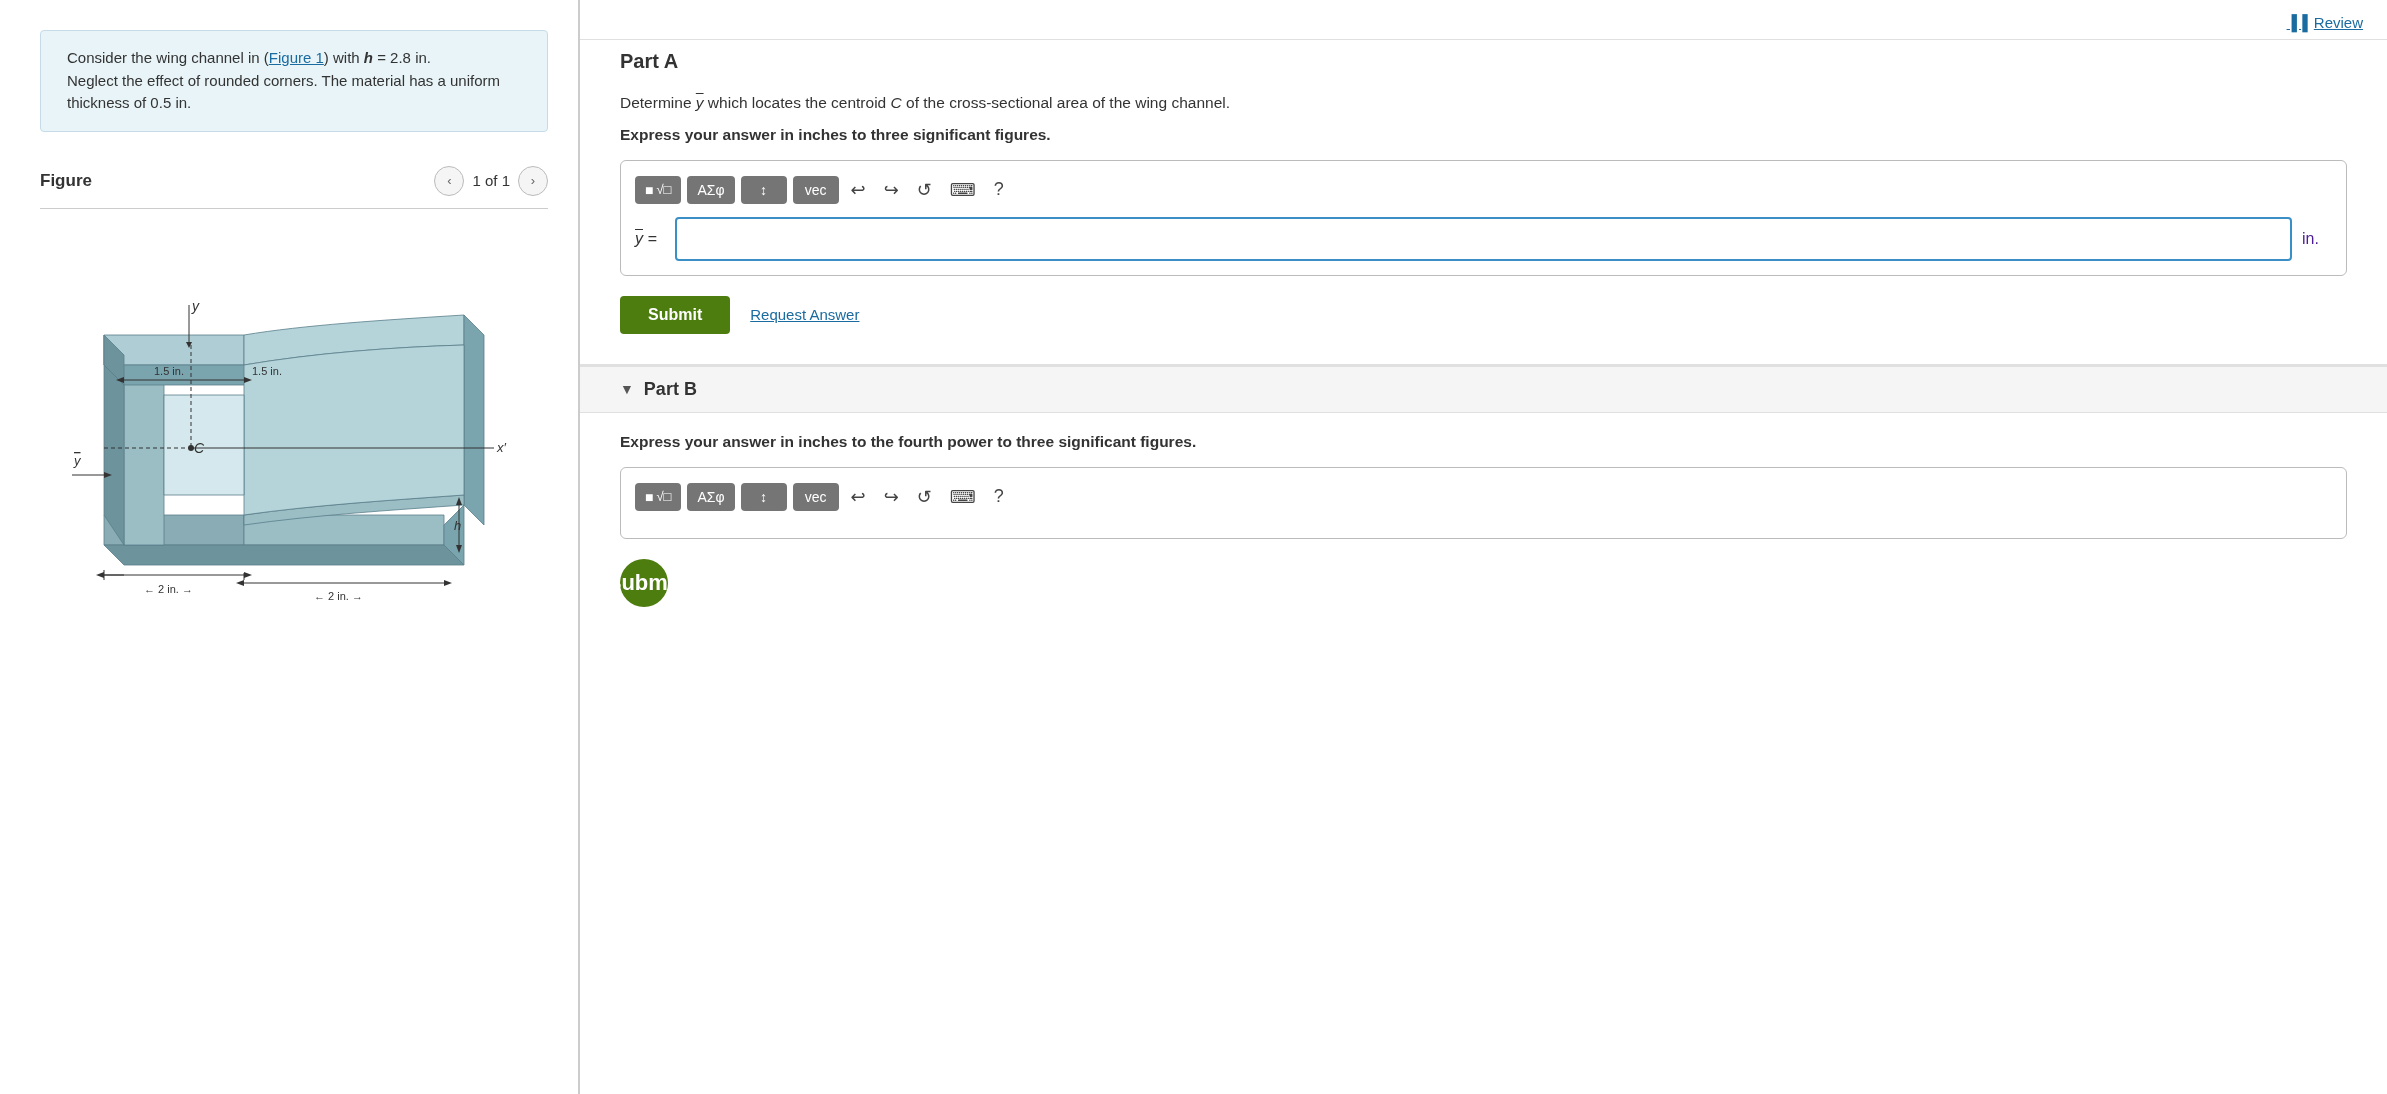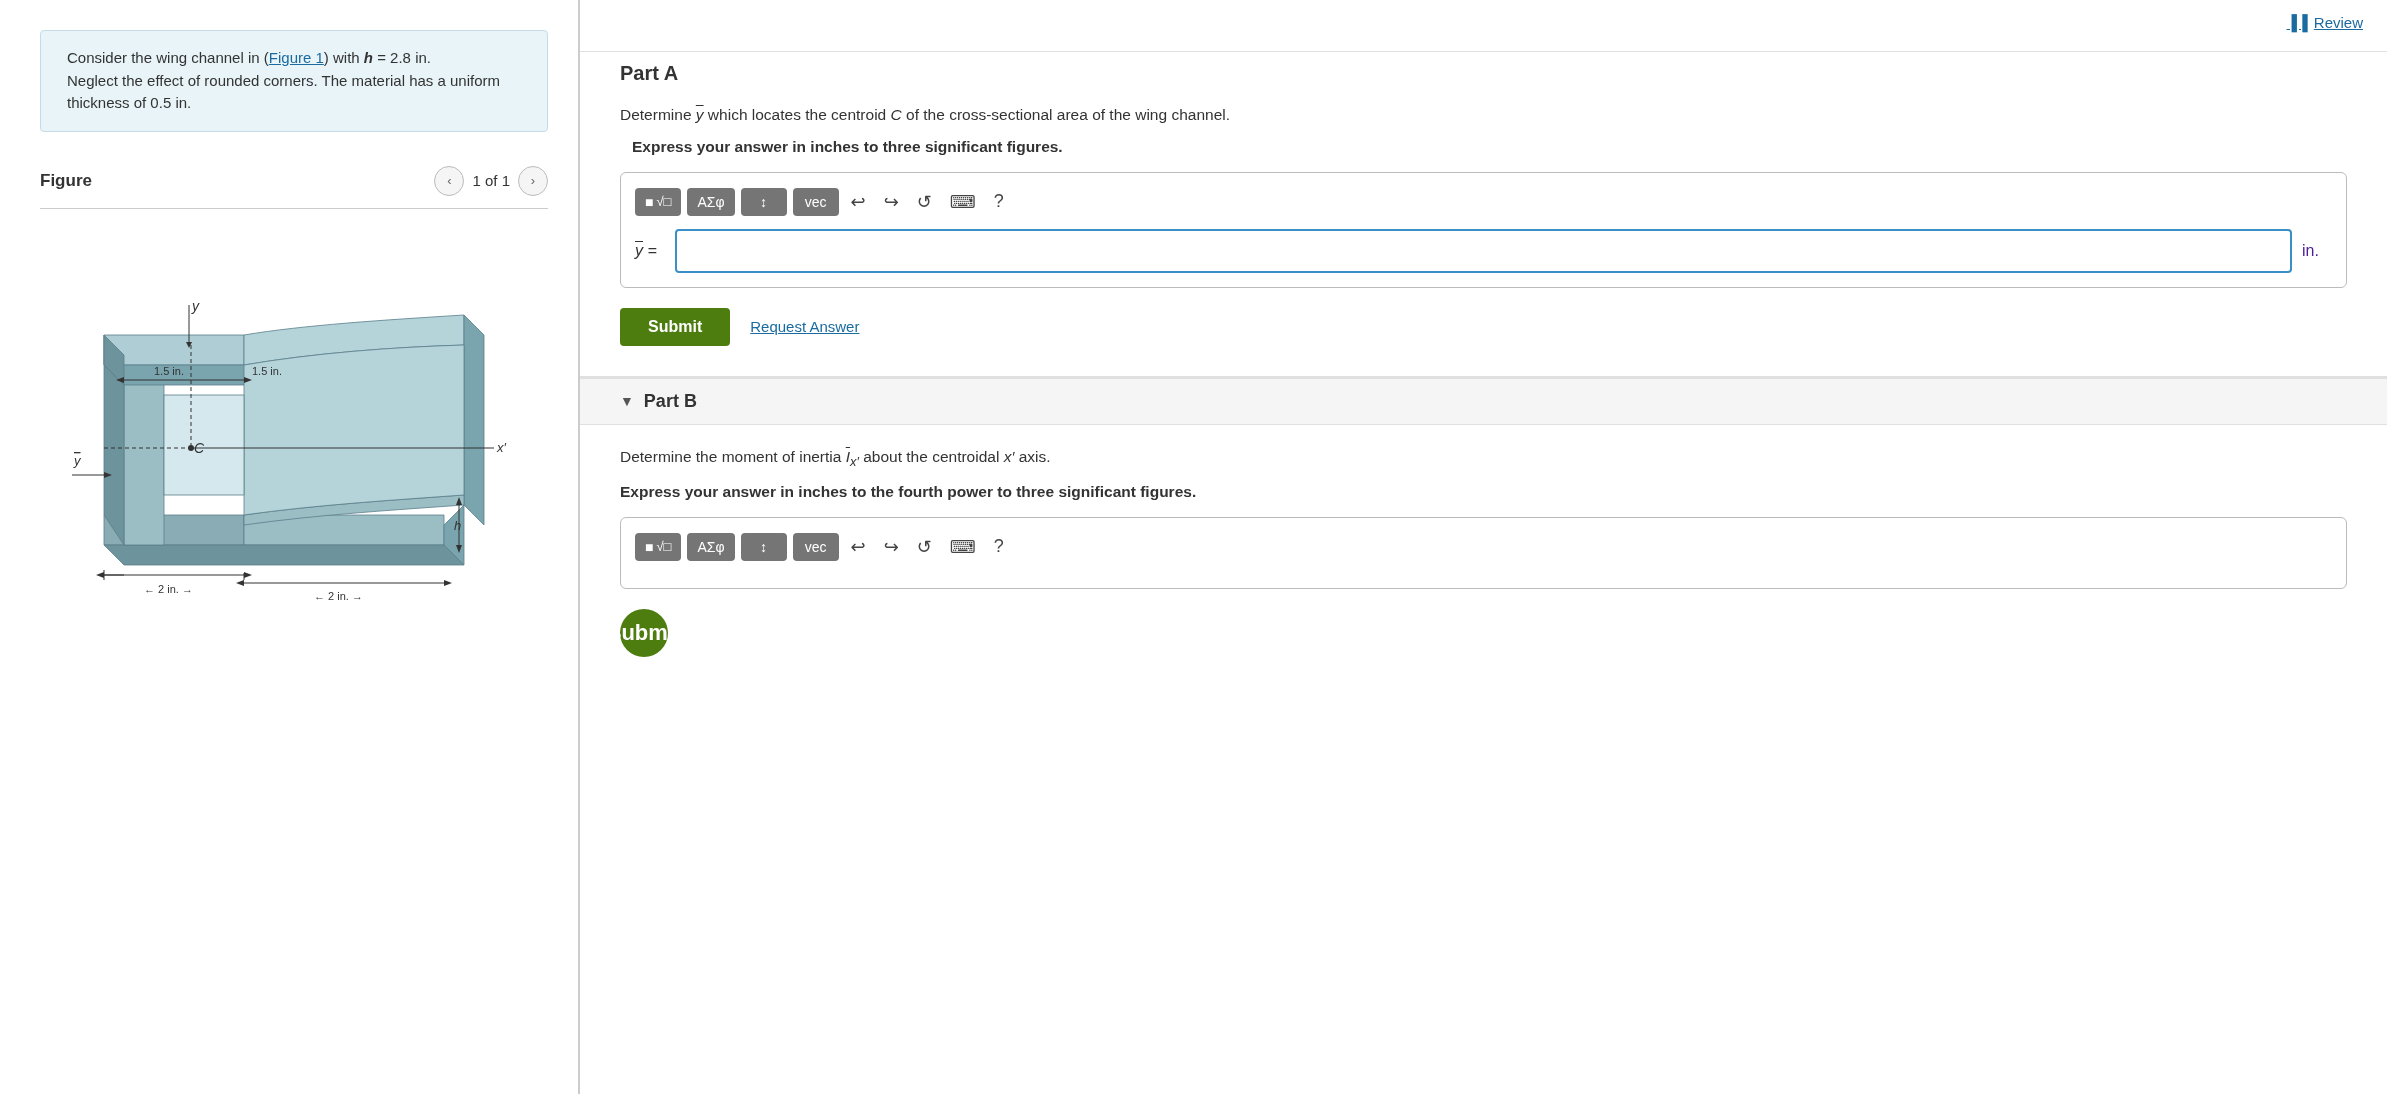--- a/index.html
+++ b/index.html
@@ -146,21 +146,21 @@
       font-size: 15.5px;
       line-height: 1.6;
       margin-bottom: 10px;
       padding: 0 40px;
     }
 
     .question-bold {
       font-weight: bold;
       font-size: 15.5px;
       margin-bottom: 16px;
-      padding: 0 52px;
+      padding: 0 40px;
     }
 
     
     .answer-box {
       border: 1px solid #bbb;
       border-radius: 6px;
       margin: 0 40px 20px;
       padding: 14px;
       background: #fff;
     }
@@ -395,21 +395,21 @@
 
 <div class="right-panel">
 
   <div class="top-review-bar">
     <a class="review-link">
       <span>▐▐</span>
       <span>Review</span>
     </a>
   </div>
 
-  <div style="padding: 0 40px 8px; border-top: 1px solid #e0e0e0; margin-top: 12px;">
+  <div style="padding: 0 40px 8px; border-top: 1px solid #e0e0e0;">
     <span style="font-size:20px; font-weight:bold; color:#333; padding: 10px 0; display:block;">Part A</span>
   </div>
 
   <div class="question-text">
     Determine <span class="overbar">y</span> which locates the centroid <span style="font-style:italic;">C</span> of the cross-sectional area of the wing channel.
   </div>
   <div class="question-bold">Express your answer in inches to three significant figures.</div>
 
   <div class="answer-box">
     <div class="toolbar">
@@ -439,23 +439,20 @@
   </div>
 
   <hr class="section-divider">
 
   <div class="part-header-bar">
     <span class="collapse-arrow">▼</span>
     <span class="part-header-title">Part B</span>
   </div>
 
   <div class="part-B-content">
-    <p class="part-B-question">
-      Determine the moment of inertia <span style="font-style:italic;text-decoration:overline;">I</span><sub style="font-style:italic;">x′</sub> about the centroidal <span style="font-style:italic;">x′</span> axis.
-    </p>
     <p class="part-B-bold">Express your answer in inches to the fourth power to three significant figures.</p>
 
     <div class="answer-box-b">
       <div class="toolbar">
         <button class="toolbar-btn">
           <span>■</span>
           <span style="font-size:13px;">√□</span>
         </button>
         <button class="toolbar-btn">AΣφ</button>
         <button class="toolbar-btn">↕</button>

